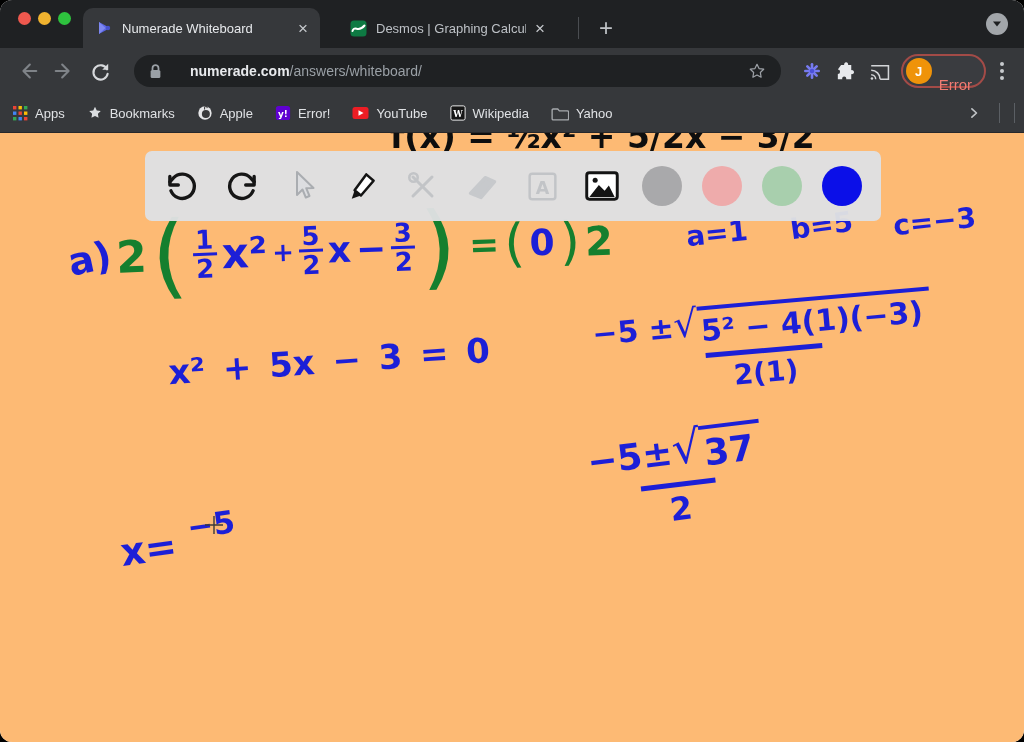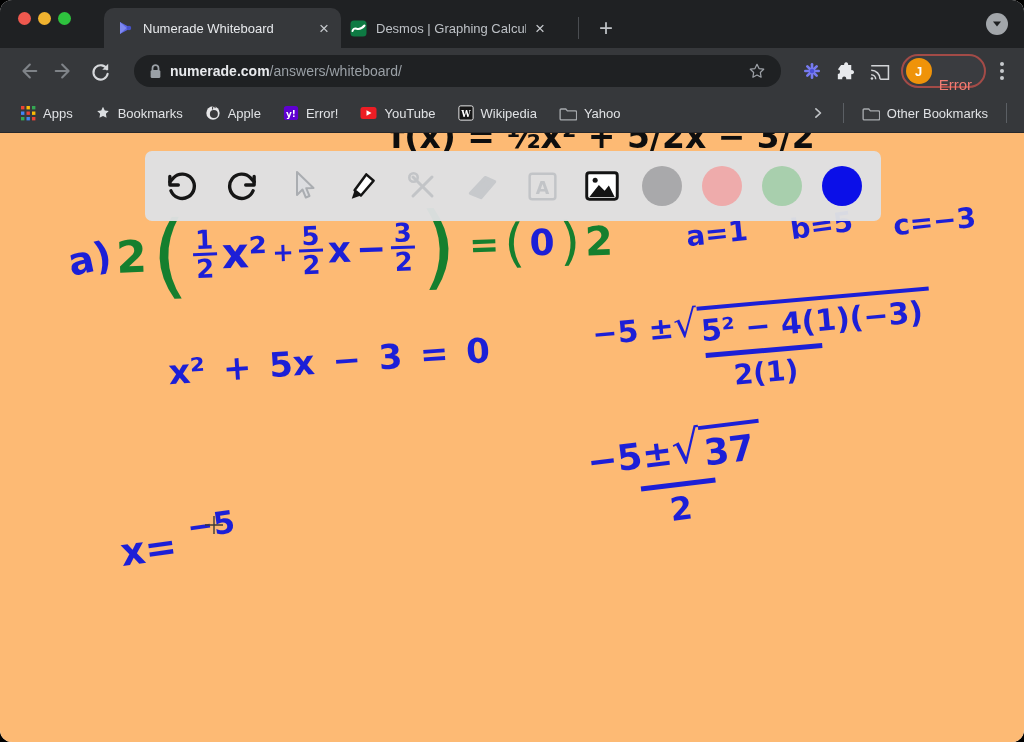--- a/index.html
+++ b/index.html
@@ -3,51 +3,51 @@
 <meta charset="utf-8">
 <style>
   * { margin:0; padding:0; box-sizing:border-box; }
   html,body { width:1024px; height:742px; background:#000; font-family:"Liberation Sans", sans-serif; overflow:hidden; }
   .window { position:absolute; inset:0; border-radius:12px; overflow:hidden; background:#fff; }
 
   
   .tabstrip { position:relative; height:48px; background:#1f2123; }
   .lights { position:absolute; left:18px; top:12px; display:flex; gap:7px; }
   .light { width:13px; height:13px; border-radius:50%; }
-  .tab-active { position:absolute; left:104px; top:8px; width:237px; height:40px; background:#36383b;
+  .tab-active { position:absolute; left:83px; top:8px; width:237px; height:40px; background:#36383b;
     border-radius:10px 10px 0 0; display:flex; align-items:center; gap:9px; padding:0 12px; }
   .tab-active .label { flex:1; font-size:13px; color:#e7e9ec; white-space:nowrap; overflow:hidden; }
   .tab-close { color:#c6c9cd; font-size:17px; line-height:1; cursor:default; }
   .tab-inactive { position:absolute; left:340px; top:8px; width:228px; height:40px; display:flex; align-items:center; gap:9px; padding:0 10px; }
   .tab-inactive .label { font-size:13px; color:#bdc1c6; white-space:nowrap; overflow:hidden; max-width:150px; }
   .tab-divider { position:absolute; left:578px; top:17px; width:1px; height:22px; background:#4a4d51; }
   .newtab { position:absolute; left:586px; top:8px; width:40px; height:40px; display:flex; align-items:center; justify-content:center;
     color:#c0c3c7; font-size:24px; font-weight:300; }
   .tabsearch { position:absolute; right:16px; top:13px; width:22px; height:22px; border-radius:50%; background:#a2a6aa;
     display:flex; align-items:center; justify-content:center; }
 
   
   .toolbar { height:46px; background:#36383b; display:flex; align-items:center; padding:0 10px; }
   .navbtn { width:36px; height:36px; display:flex; align-items:center; justify-content:center; flex:none; }
   .omnibox { flex:1; height:32px; margin:0 14px 0 16px; background:#1f2123; border-radius:16px;
-    display:flex; align-items:center; gap:7px; padding:0 14px; min-width:0; }
+    display:flex; align-items:center; gap:27px; padding:0 14px; min-width:0; }
   .omnibox .url { font-size:14px; white-space:nowrap; overflow:hidden; flex:1; }
   .omnibox .host { color:#e8eaed; font-weight:600; }
   .omnibox .path { color:#9aa0a6; }
   .iconbtn { width:34px; height:34px; display:flex; align-items:center; justify-content:center; flex:none; }
   .profile { height:34px; border:2px solid #a34b47; background:#3a3c40; border-radius:18px;
     display:flex; align-items:center; gap:7px; padding:2px 12px 2px 3px; flex:none; margin:0 4px; }
   .avatar { width:26px; height:26px; border-radius:50%; display:flex; align-items:center; justify-content:center;
     color:#fff; font-size:13px; font-weight:700; }
   .profile .plabel { font-size:15px;margin-top:27px; }
   .dots { display:flex; flex-direction:column; gap:3px; padding:0 10px; }
   .dots i { width:4px; height:4px; border-radius:50%; background:#c7cacd; }
 
   
-  .bookmarks { height:39px; background:#36383b; display:flex; align-items:center; padding:0 12px; gap:4px;
+  .bookmarks { height:39px; background:#36383b; display:flex; align-items:center; padding:0 4px; gap:4px;
     font-size:13px; color:#e0e2e5; border-bottom:1px solid #27282b; }
   .bmitem { display:flex; align-items:center; gap:7px; padding:0 9px; height:28px; border-radius:6px; white-space:nowrap; }
   .bmsep { width:1px; height:20px; background:#5b5f64; margin:0 5px; }
   .spacer { flex:1; }
 
   
   .whiteboard { position:absolute; top:133px; left:0; right:0; bottom:0; background:#fdba74; overflow:hidden; }
   .wbtoolbar { position:absolute; left:145px; top:18px; width:736px; height:70px; background:rgba(223,224,226,.97);
     border-radius:7px; display:flex; align-items:center; padding:0 17px; gap:20px; z-index:5; }
   .wbtool { width:40px; height:40px; display:flex; align-items:center; justify-content:center; flex:none; }
@@ -238,26 +238,20 @@
     </div>
 
     <span class="spacer"></span>
 
     <div class="bmitem">
       <svg width="14" height="14" viewBox="0 0 20 20">
         <path d="M7 4 L13.5 10 L7 16" stroke="#c0c3c6" stroke-width="2.4" fill="none" stroke-linecap="round" stroke-linejoin="round"></path>
       </svg>
     </div>
     <span class="bmsep"></span>
-    <div class="bmitem">
-      <svg width="18" height="15" viewBox="0 0 24 20">
-        <path d="M2 4 h7 l2.2 2.5 h10.8 a1.5 1.5 0 0 1 1.5 1.5 v9 a1.5 1.5 0 0 1 -1.5 1.5 h-19 a1.5 1.5 0 0 1 -1.5 -1.5 v-11.5 a1.5 1.5 0 0 1 1.5 -1.5 z" stroke="#a6a9ad" stroke-width="1.8" fill="none"></path>
-      </svg>
-      <span>Other Bookmarks</span>
-    </div>
     <span class="bmsep"></span>
   </div>
 
   <div class="whiteboard">
 
     <div class="ink" style="left: 390px; top: -16px; font-size: 33px; color: rgb(14, 14, 14);">f(x) =  ½x² + 5/2x − 3/2</div>
 
     <div class="wbtoolbar">
       <div class="wbtool">
         <svg width="38" height="38" viewBox="0 0 36 36">

